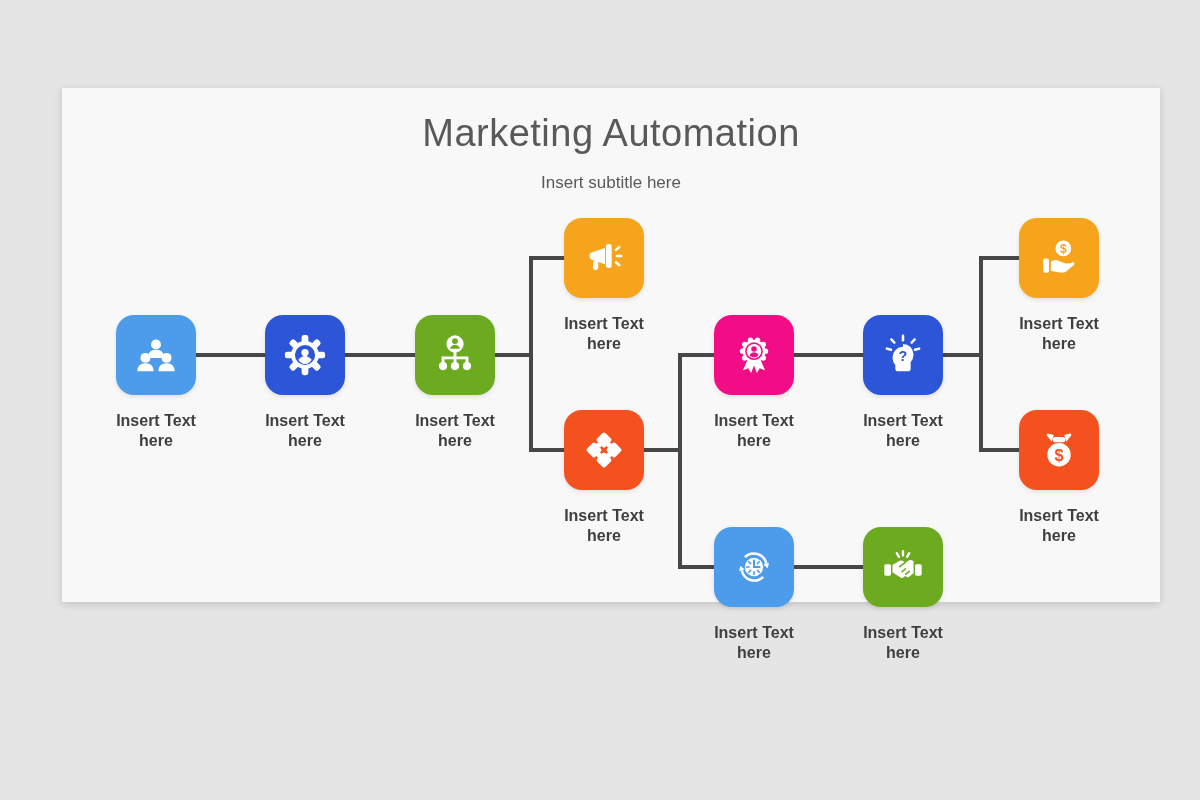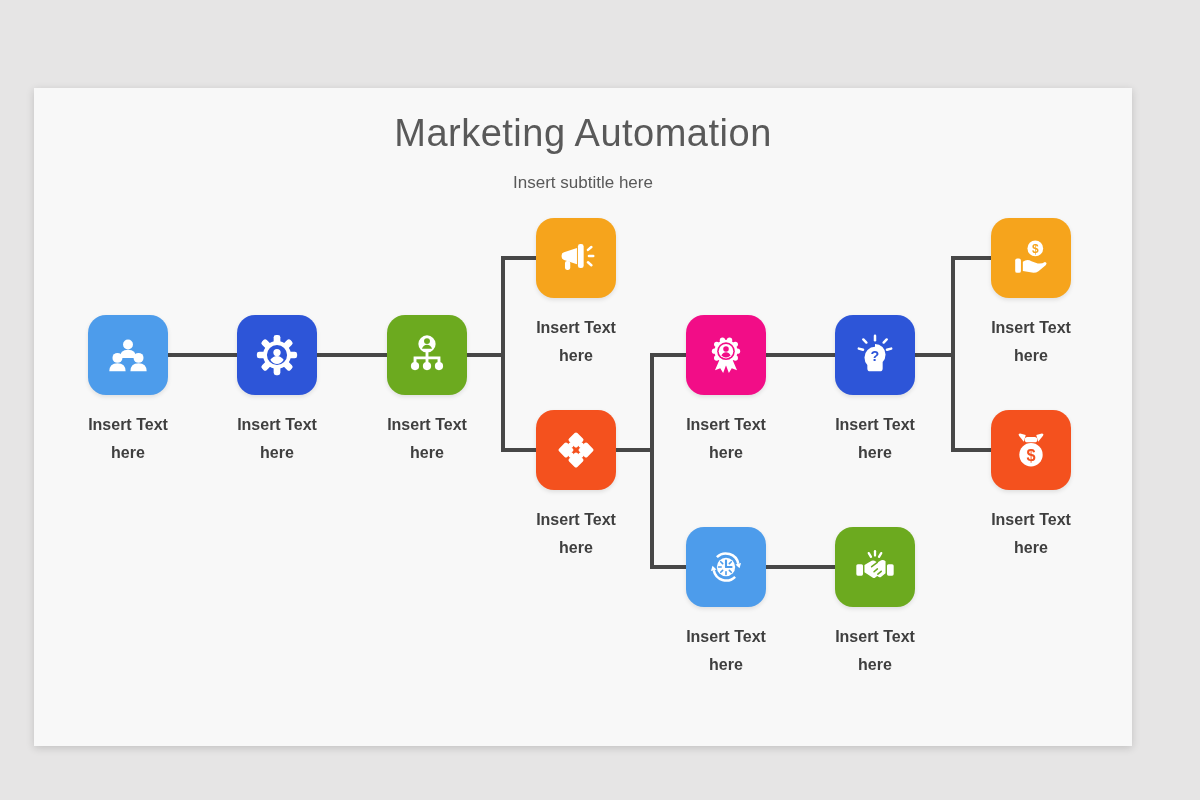--- a/index.html
+++ b/index.html
@@ -1,38 +1,38 @@
 <!DOCTYPE html>
 <html style="--page-bg: #e6e5e5; --slide-bg: #f8f8f8; --line: #474747; --title-text: #595959; --label-text: #3f3f3f; --light-blue: #4d9ceb; --royal-blue: #2d55d8; --green: #6caa1f; --amber: #f6a41c; --orange: #f4511e; --pink: #f20d87;"><head>
 <meta charset="utf-8">
 <style>
   * { margin:0; padding:0; box-sizing:border-box; }
   html,body { width:1200px; height:800px; overflow:hidden;
     font-family:"Liberation Sans", sans-serif; background:var(--page-bg,#e6e5e5); }
 
-  .slide { position:absolute; left:34px; top:88px; width:1098px; height:658px;
+  .slide { position:absolute; left:62px; top:88px; width:1098px; height:514px;
     background:var(--slide-bg,#f8f8f8); box-shadow:0 2px 8px rgba(0,0,0,0.16); }
 
   .title { position:absolute; top:24px; left:0; right:0; text-align:center;
     font-size:38px; font-weight:400; letter-spacing:0.5px; color:var(--title-text,#595959); }
   .subtitle { position:absolute; top:85px; left:0; right:0; text-align:center;
     font-size:17px; font-weight:400; color:var(--title-text,#595959); }
 
   .edges { position:absolute; inset:0; z-index:1; }
   .edge { position:absolute; background:var(--c,#474747); }
   .edge.h { height:4px; }
   .edge.v { width:4px; }
 
   .node { position:absolute; width:80px; height:80px; z-index:2; }
   .tile { width:80px; height:80px; border-radius:18px; background:var(--c,#888);
     display:flex; align-items:center; justify-content:center;
     box-shadow:0 2px 4px rgba(0,0,0,0.10); }
   .tile svg { width:46px; height:46px; display:block; }
   .label { position:absolute; left:-12px; top:96px; width:104px; text-align:center;
-    font-size:16px; font-weight:bold; line-height:28px; color:var(--label-text,#3f3f3f); }
+    font-size:16px; font-weight:bold; line-height:20px; color:var(--label-text,#3f3f3f); }
 
   .cut { fill:var(--c,#888); }
   .cutstroke { stroke:var(--c,#888); }
   .cuttext { fill:var(--c,#888); font-family:"Liberation Sans", sans-serif; }
 </style>
 </head>
 <body>
 
 <div class="slide">
 

